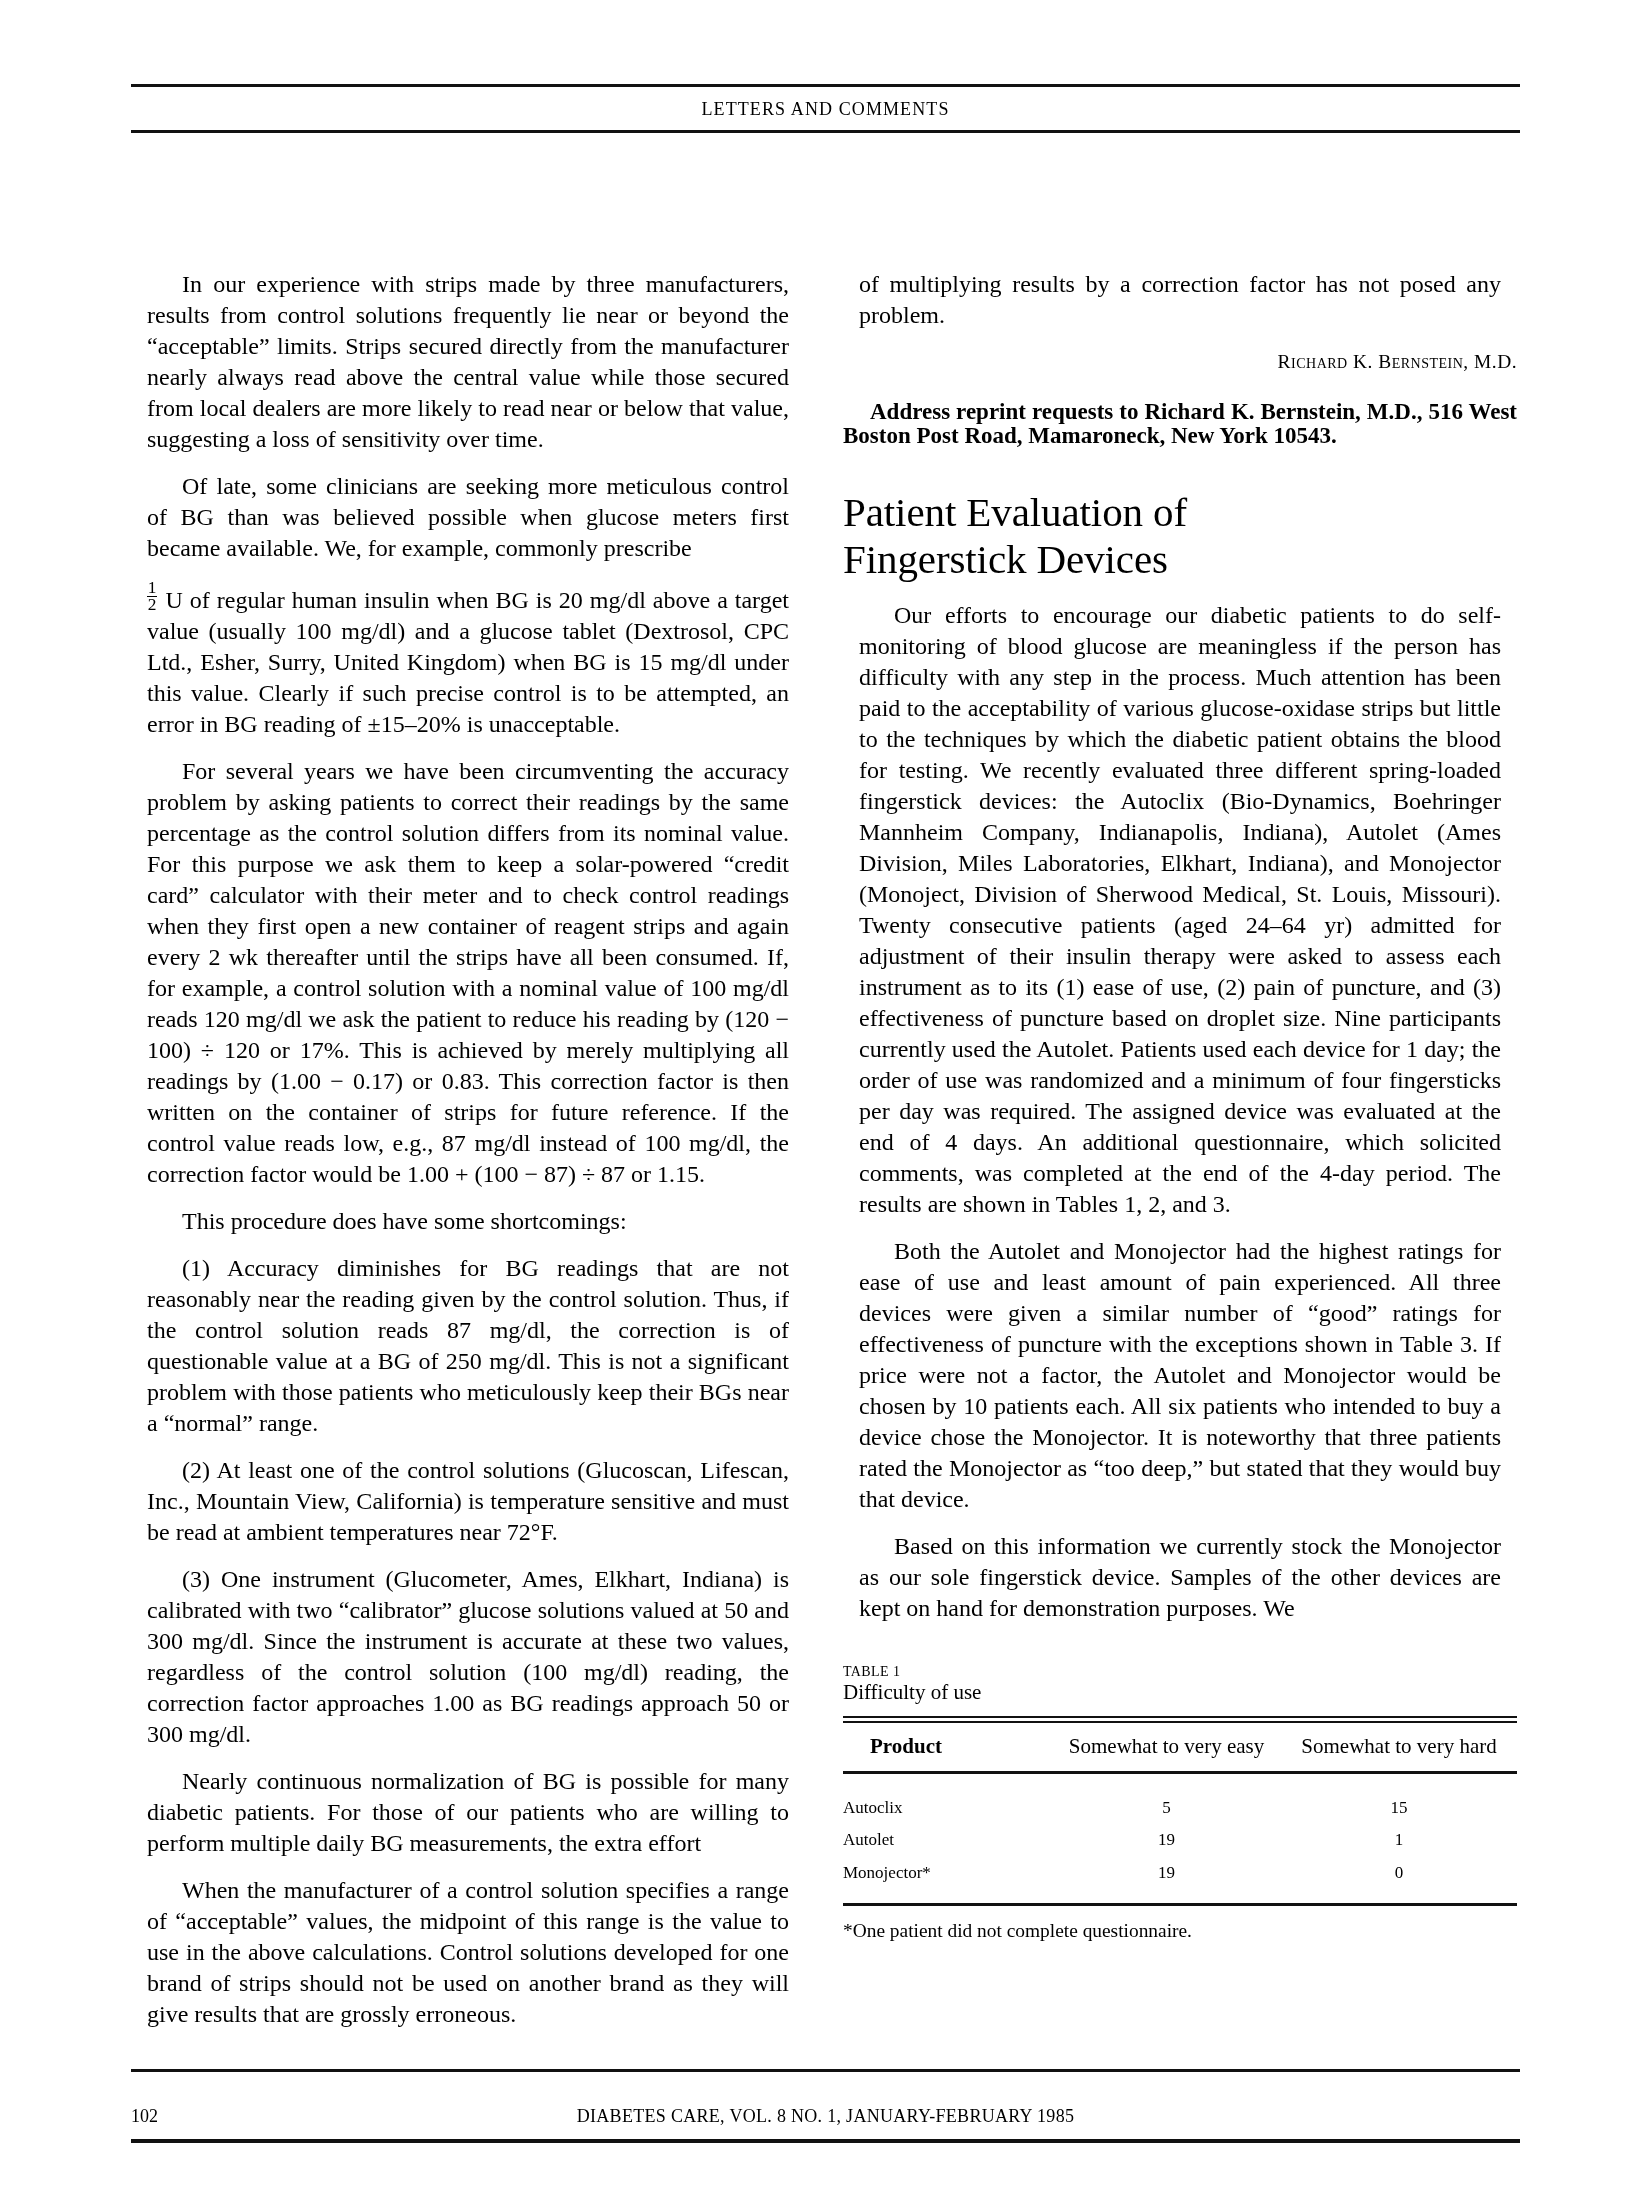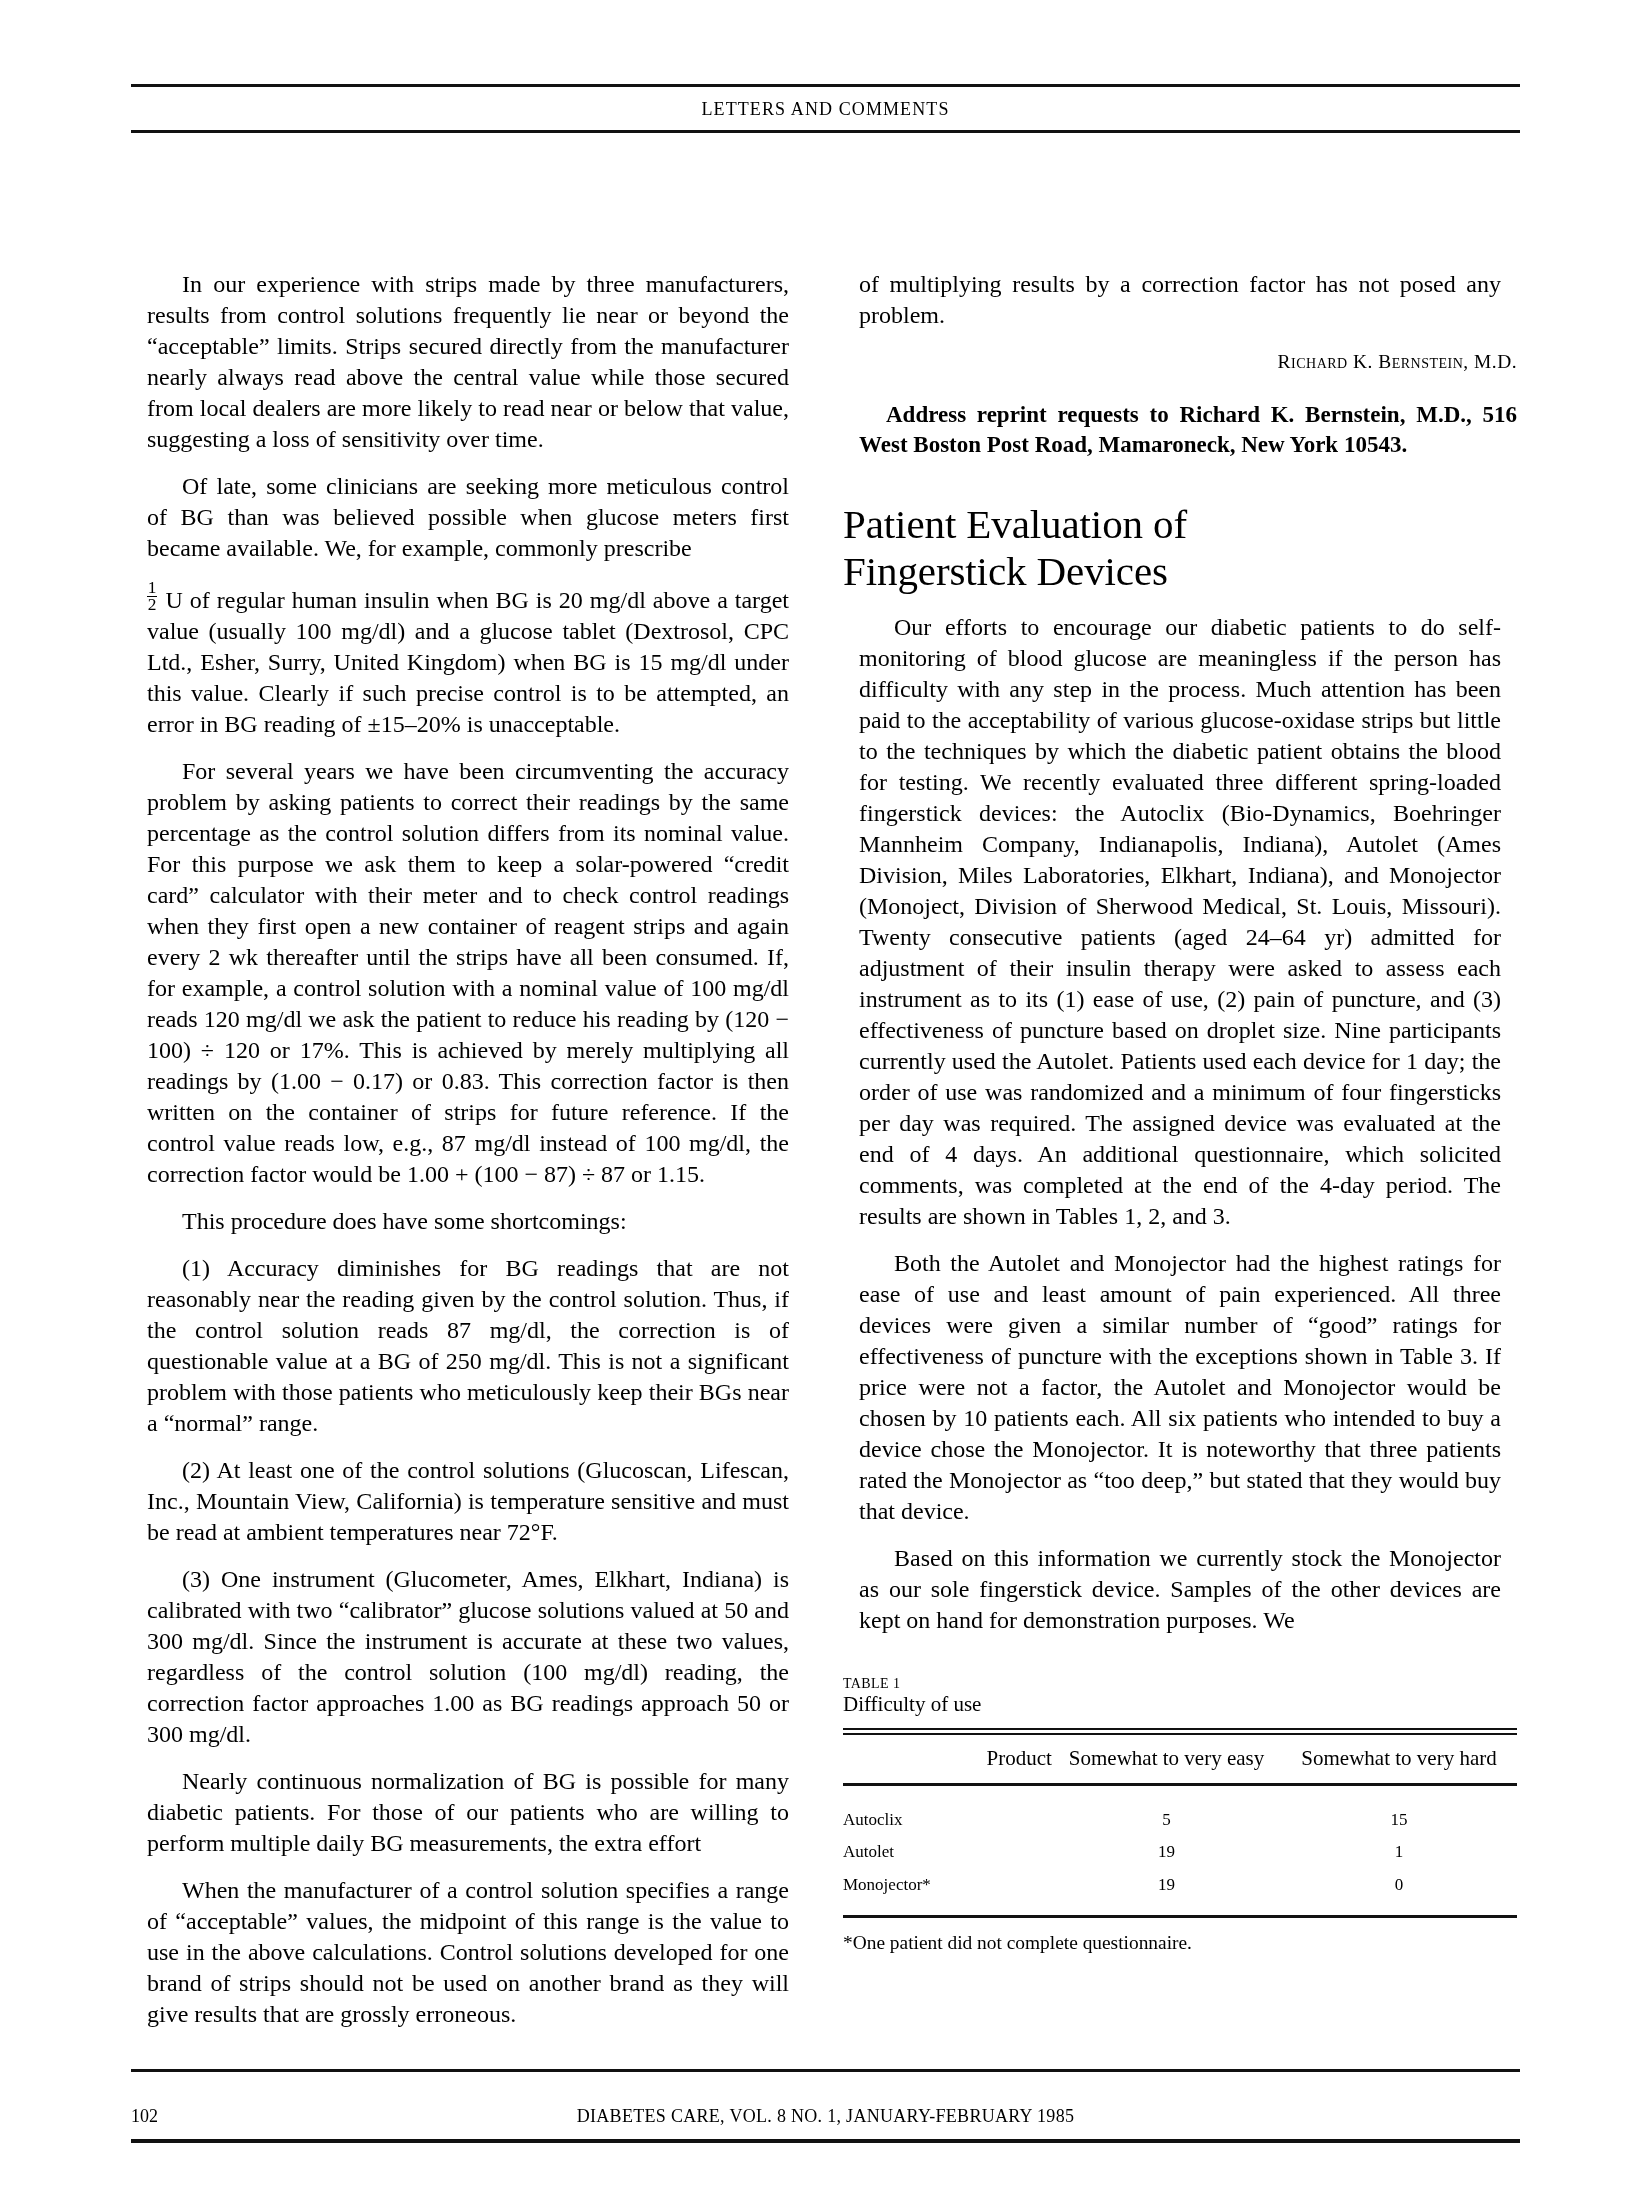--- a/index.html
+++ b/index.html
@@ -82,25 +82,24 @@
     text-align: right;
     font-size: 19.4px;
     letter-spacing: 0.5px;
     font-variant: small-caps;
   }
 
   
   .address {
     margin-top: 27px;
     font-size: 23px;
-    line-height: 30px;
+    line-height: 24px;
     font-weight: bold;
     text-align: justify;
     text-indent: 27px;
-    margin-left: 16px;
   }
 
   
   .article-title {
     margin-top: 41px;
     margin-bottom: 17.4px;
     font-size: 41px;
     line-height: 47px;
     font-weight: normal;
     letter-spacing: -0.1px;
@@ -121,21 +120,21 @@
   }
   table.data {
     width: 100%;
     border-collapse: collapse;
     font-size: 21px;
   }
   table.data thead th {
     font-weight: normal;
     padding: 10.7px 0 12px 0;
   }
-  table.data thead th.c-prod  { text-align: right;  padding-left: 27px; width: 31%; }
+  table.data thead th.c-prod  { text-align: left;  padding-left: 27px; width: 31%; font-weight: bold; }
   table.data thead th.c-easy  { text-align: center; width: 34%; }
   table.data thead th.c-hard  { text-align: center; width: 35%; }
 
   .rule-double {
     border-top: 2.7px solid #111;
     border-bottom: 2.7px solid #111;
     height: 3.3px;
     width: 100%;
   }
   .rule-single {

